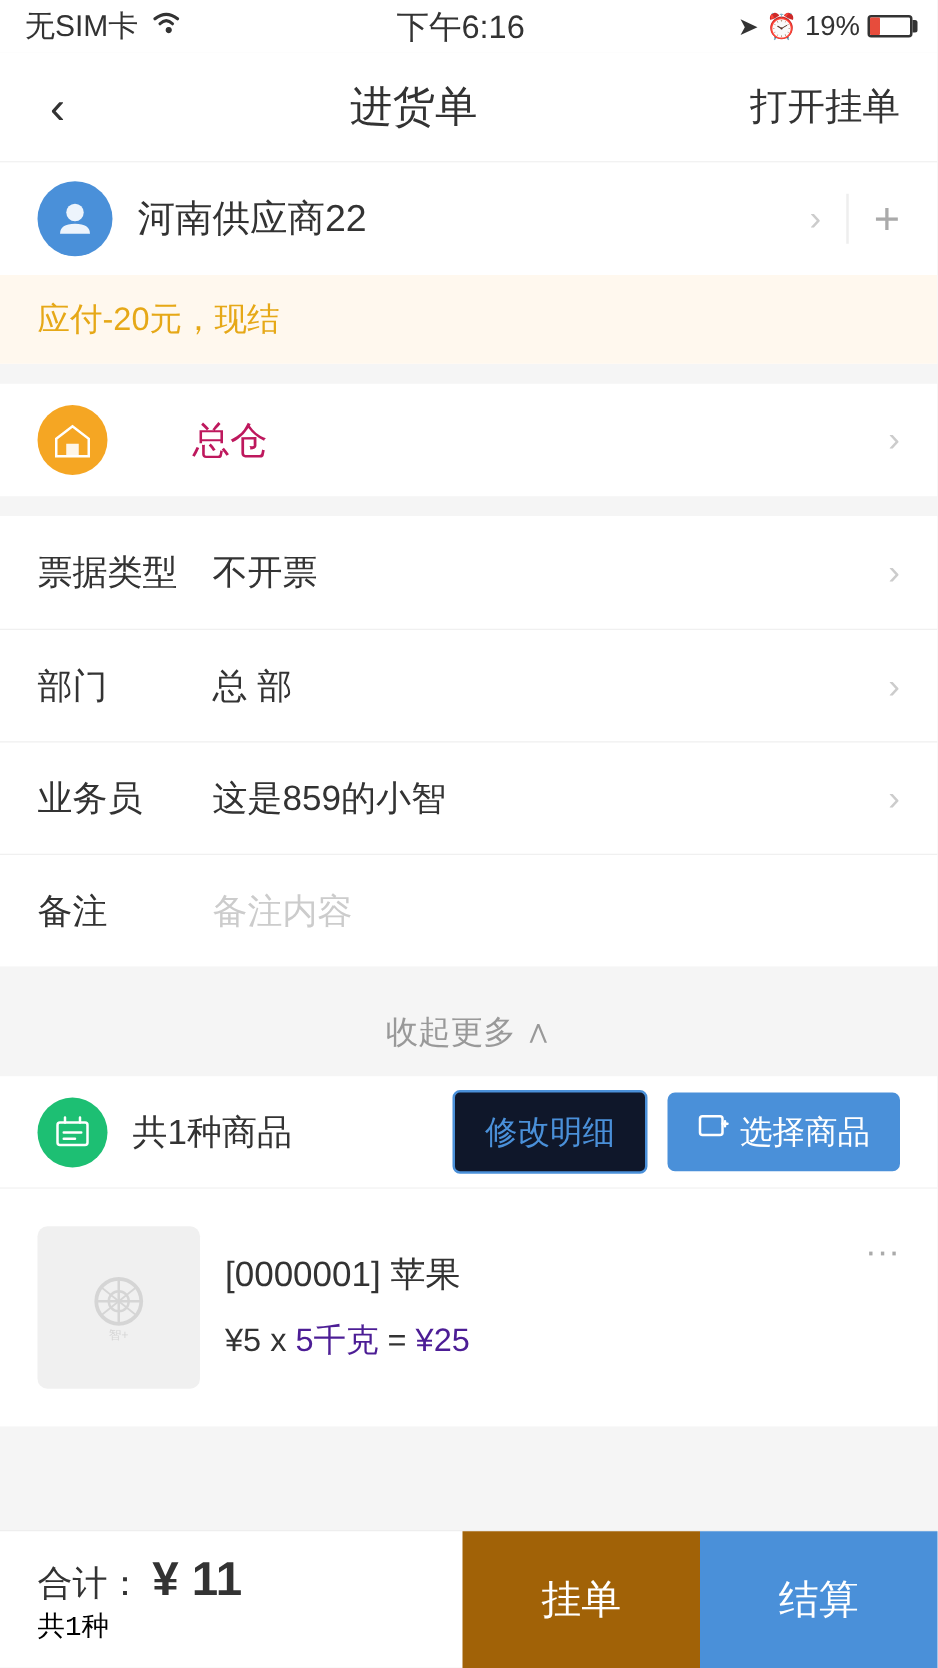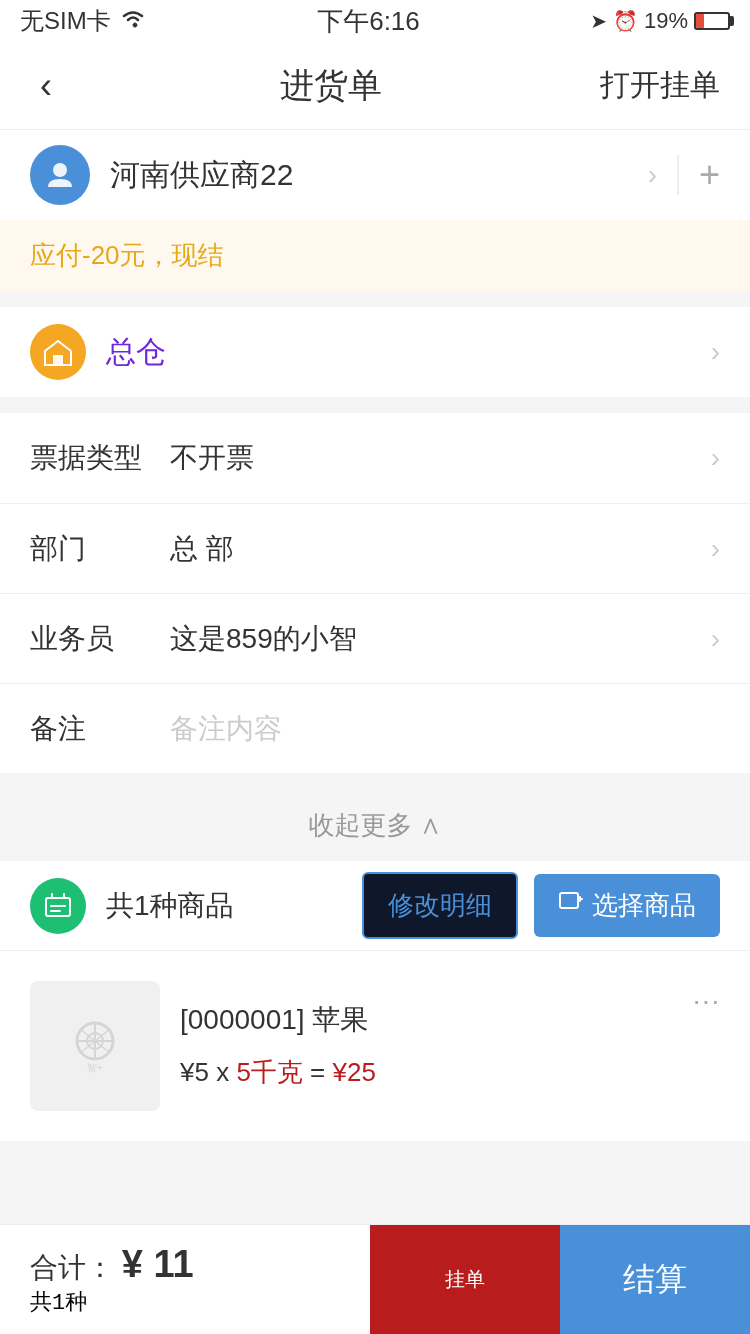--- a/index.html
+++ b/index.html
@@ -142,21 +142,22 @@
       background: #f5a623;
       display: flex; align-items: center; justify-content: center;
       color: #fff;
       font-size: 28px;
       margin-right: 20px;
       flex-shrink: 0;
     }
     .warehouse-name {
       flex: 1;
       font-size: 30px;
-      color: #6d28d9;
+      color: #be185d;
+      margin-left: 48px;
     }
     .row-arrow {
       color: #ccc;
       font-size: 28px;
     }
 
     
     .field-row {
       display: flex;
       align-items: center;
@@ -266,21 +267,21 @@
     .product-name {
       font-size: 28px;
       color: #333;
       margin-bottom: 16px;
     }
     .product-price {
       font-size: 26px;
       color: #333;
     }
     .product-price .highlight {
-      color: #b91c1c;
+      color: #4c1d95;
     }
     .product-more {
       color: #aaa;
       font-size: 28px;
       display: flex;
       align-items: flex-start;
       padding-top: 4px;
     }
 
     
@@ -305,23 +306,23 @@
       display: inline;
     }
     .total-count {
       font-size: 22px;
       color: #000000;
       font-family: Liberation Mono, monospace;
     }
     .btn-hang {
       width: 190px;
       height: 110px;
-      background: #b91c1c;
-      color: #fff;
-      font-size: 20px;
+      background: #a16207;
+      color: #fff;
+      font-size: 32px;
       border: none;
       cursor: pointer;
       display: flex;
       align-items: center;
       justify-content: center;
     }
     .btn-checkout {
       width: 190px;
       height: 110px;
       background: #4a90d9;

